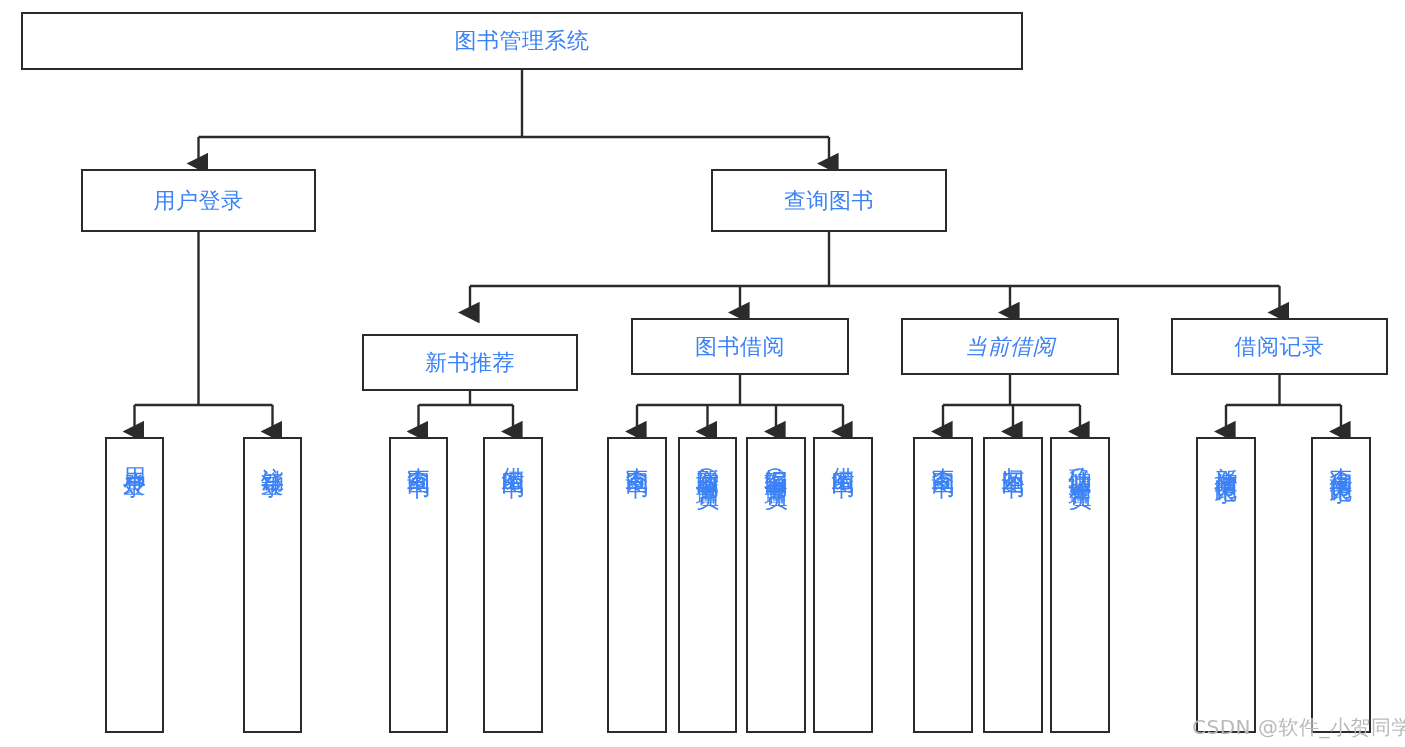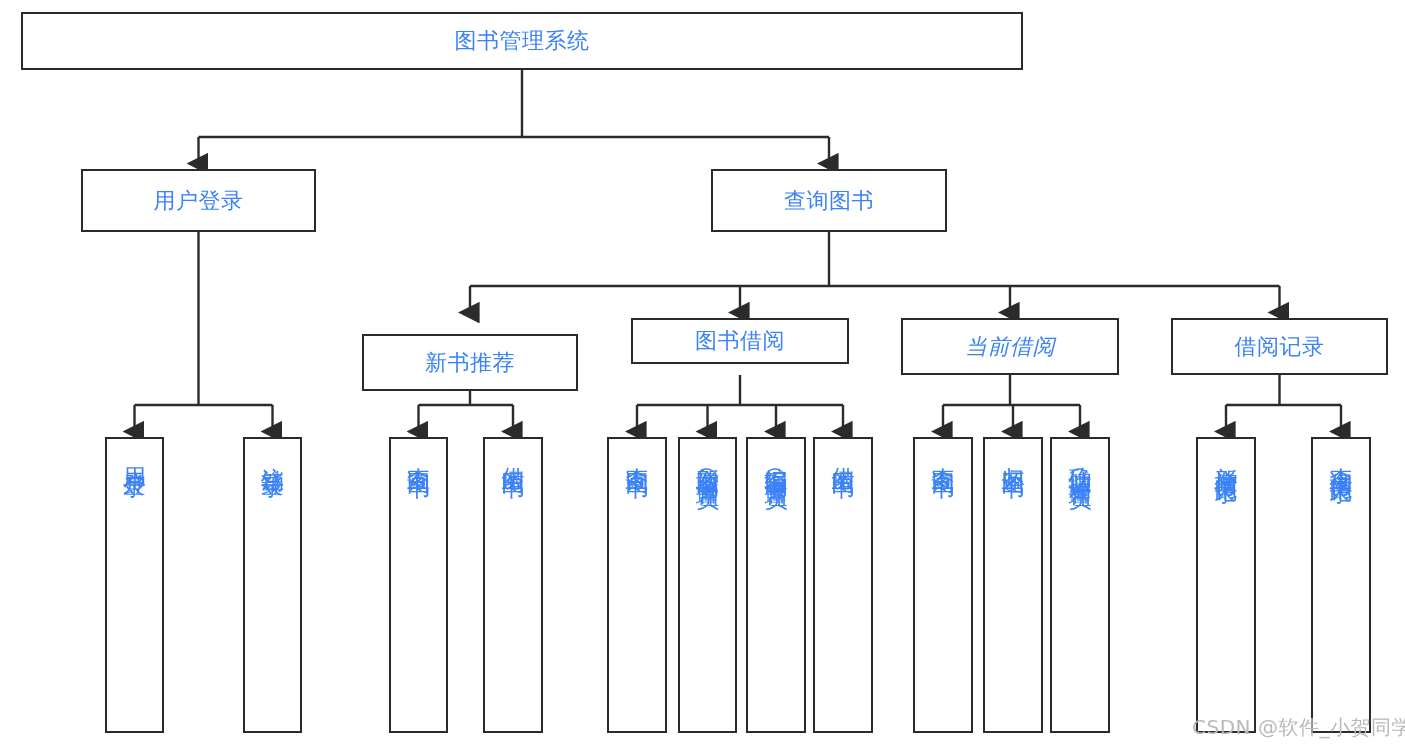--- a/index.html
+++ b/index.html
@@ -111,21 +111,21 @@
       </div>
       <div class="node horiz" style="left: 81px; top: 169px; width: 235px; height: 63px;">
         <span class="lbl">用户登录</span>
       </div>
       <div class="node horiz" style="left: 711px; top: 169px; width: 236px; height: 63px;">
         <span class="lbl">查询图书</span>
       </div>
       <div class="node horiz" style="left: 362px; top: 318px; width: 216px; height: 57px; margin-top: 16px;">
         <span class="lbl">新书推荐</span>
       </div>
-      <div class="node horiz" style="left: 631px; top: 318px; width: 218px; height: 46px;">
+      <div class="node horiz" style="left: 631px; top: 318px; width: 218px; height: 57px;">
         <span class="lbl">图书借阅</span>
       </div>
       <div class="node horiz" style="left: 901px; top: 318px; width: 218px; height: 57px; font-style: italic;">
         <span class="lbl">当前借阅</span>
       </div>
       <div class="node horiz" style="left: 1171px; top: 318px; width: 217px; height: 57px;">
         <span class="lbl">借阅记录</span>
       </div>
       <div class="node vert" style="left: 105px; top: 437px; width: 59px; height: 296px;">
         <span class="lbl">用户登录</span>

